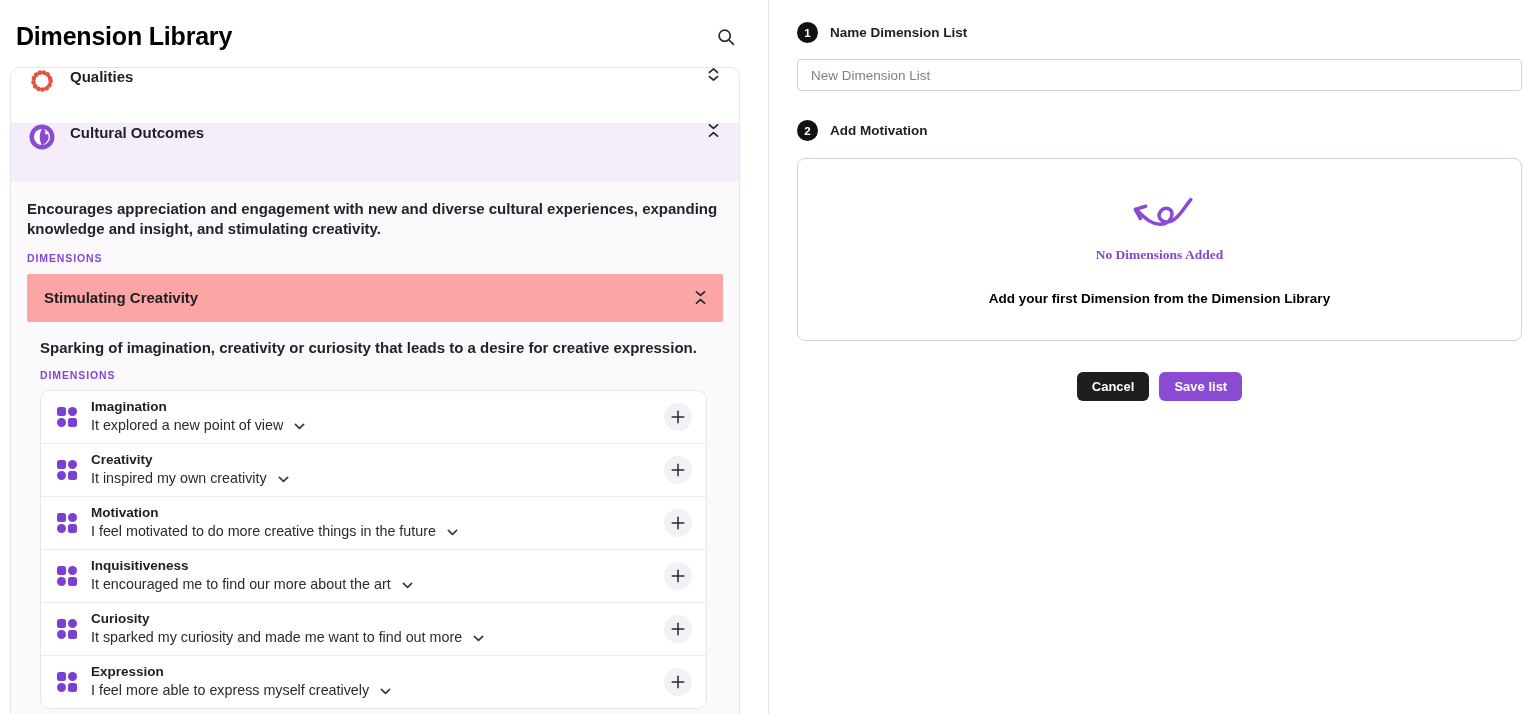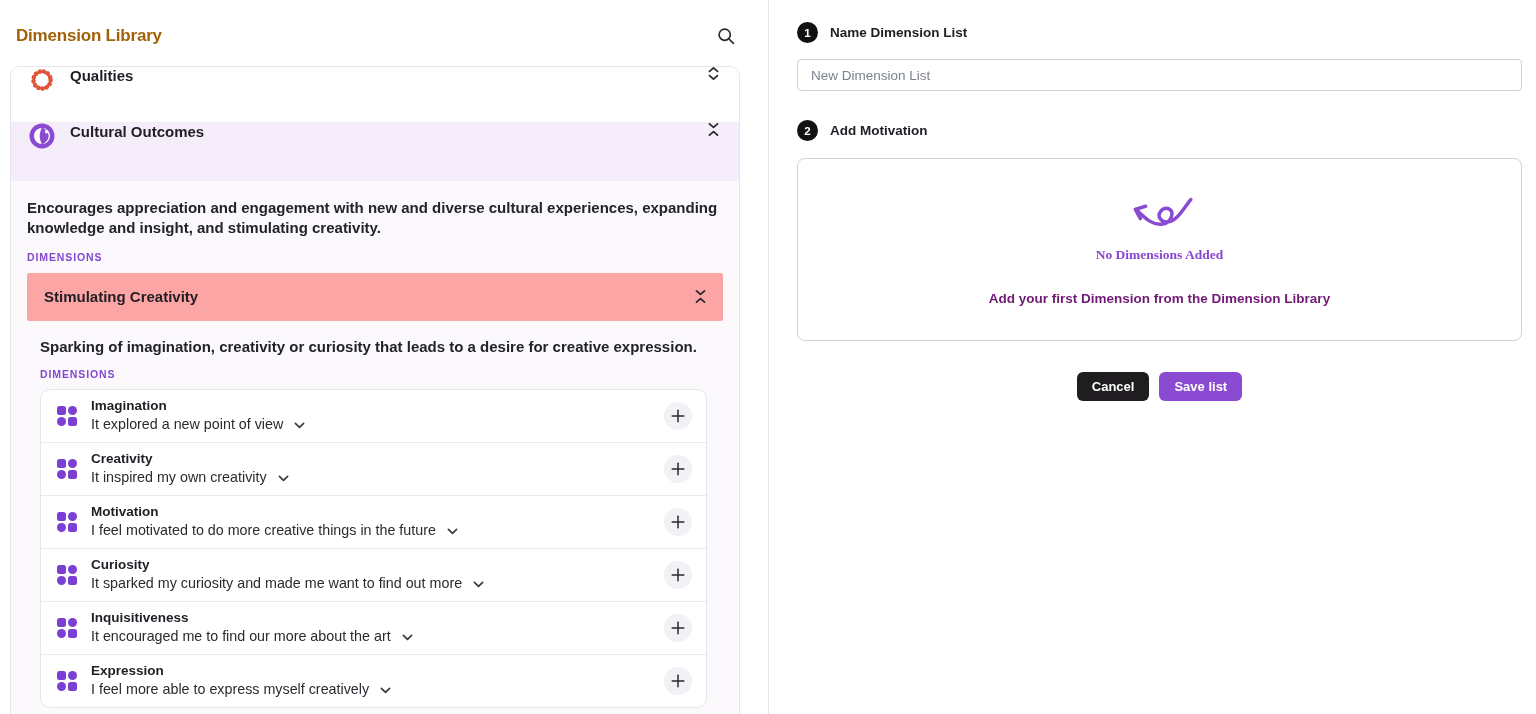--- a/index.html
+++ b/index.html
@@ -4,21 +4,21 @@
 <style>
   * { margin:0; padding:0; box-sizing:border-box; }
   html,body { width:1536px; height:714px; background:#ffffff; overflow:hidden;
     font-family:"Liberation Sans","DejaVu Sans",sans-serif; color:#222126; }
   .app { position:relative; width:1536px; height:714px; }
 
   
   .left-panel { position:absolute; left:0; top:0; width:768px; height:714px;
     padding:22px 28px 0 10px; }
   .lib-header { display:flex; align-items:center; justify-content:space-between; padding-left:6px; }
-  .lib-title { font-size:17px; font-weight:800; color:#a16207; letter-spacing:-0.2px; }
+  .lib-title { font-size:25px; font-weight:800; color:#000000; letter-spacing:-0.2px; }
   .search-btn { background:none; border:none; cursor:pointer; display:flex; align-items:center; padding:4px; }
 
   .library-card { margin-top:16px; border:1px solid #e7e5ea; border-radius:10px;
     overflow:hidden; background:#fff; }
 
   .cat-row { height:56px; display:flex; align-items:flex-start; gap:15px;
     padding:0 20px 0 18px; background:#fff; border-bottom:1px solid #efedf1; cursor:pointer; }
   .cat-row.active { height:58px; background:#f6edfa; border-bottom:none; }
   .cat-label { font-size:15px; font-weight:700; color:#1f1e24; }
   .spacer { flex:1; }
@@ -67,21 +67,21 @@
   .step-label { font-size:13.5px; font-weight:700; color:#1f1e24; }
   .name-input { margin-top:16px; width:100%; height:32px; border:1px solid #ced2da;
     border-radius:4px; padding:0 13px; font-size:13.5px; color:#242428;
     font-family:inherit; outline:none; background:#fff; }
   .name-input::placeholder { color:#7c828c; }
   .step2 { margin-top:29px; }
   .empty-box { margin-top:17px; height:183px; border:1px solid #ced2da; border-radius:8px;
     background:#fff; display:flex; flex-direction:column; align-items:center;
     justify-content:center; }
   .empty-title { margin-top:8px; font-size:13.5px; font-weight:700; color:#8a46d0;font-family:Liberation Serif, serif; }
-  .empty-sub { margin-top:28px; font-size:13.5px; font-weight:700; color:#701a75; }
+  .empty-sub { margin-top:28px; font-size:13.5px; font-weight:700; color:#000000; }
   .actions { margin-top:31px; display:flex; justify-content:center; gap:10px; }
   .btn { height:29px; padding:0 15px; border:none; border-radius:6px; color:#fff;
     font-size:13px; font-weight:700; font-family:inherit; cursor:pointer; }
   .btn-cancel { background:#201d21; }
   .btn-save { background:#8a4ad2; }
 </style>
 </head>
 <body>
 
 <div class="app">
@@ -216,47 +216,47 @@
   </div>
 
   <div class="dim-row">
     <span class="dots">
       <i class="sq"></i>
                   <i class="ci"></i>
                   <i class="ci"></i>
                   <i class="sq"></i>
     </span>
     <div class="dim-text">
+      <div class="dim-title">Inquisitiveness</div>
+      <div class="dim-sub">
+        <span>It encouraged me to find our more about the art</span>
+        <svg class="chev" width="11" height="7" viewBox="0 0 11 7" fill="none">
+          <polyline points="1.4,1.3 5.5,5.4 9.6,1.3" stroke="#3a3a40" stroke-width="1.7" stroke-linecap="round" stroke-linejoin="round"></polyline>
+        </svg>
+      </div>
+    </div>
+    <button class="add-btn">
+      <svg width="14" height="14" viewBox="0 0 14 14" fill="none">
+        <line x1="7" y1="1.2" x2="7" y2="12.8" stroke="#2a2a2e" stroke-width="1.5" stroke-linecap="round"></line>
+        <line x1="1.2" y1="7" x2="12.8" y2="7" stroke="#2a2a2e" stroke-width="1.5" stroke-linecap="round"></line>
+      </svg>
+    </button>
+  </div>
+
+  <div class="dim-row">
+    <span class="dots">
+      <i class="sq"></i>
+                  <i class="ci"></i>
+                  <i class="ci"></i>
+                  <i class="sq"></i>
+    </span>
+    <div class="dim-text">
       <div class="dim-title">Curiosity</div>
       <div class="dim-sub">
         <span>It sparked my curiosity and made me want to find out more</span>
-        <svg class="chev" width="11" height="7" viewBox="0 0 11 7" fill="none">
-          <polyline points="1.4,1.3 5.5,5.4 9.6,1.3" stroke="#3a3a40" stroke-width="1.7" stroke-linecap="round" stroke-linejoin="round"></polyline>
-        </svg>
-      </div>
-    </div>
-    <button class="add-btn">
-      <svg width="14" height="14" viewBox="0 0 14 14" fill="none">
-        <line x1="7" y1="1.2" x2="7" y2="12.8" stroke="#2a2a2e" stroke-width="1.5" stroke-linecap="round"></line>
-        <line x1="1.2" y1="7" x2="12.8" y2="7" stroke="#2a2a2e" stroke-width="1.5" stroke-linecap="round"></line>
-      </svg>
-    </button>
-  </div>
-
-  <div class="dim-row">
-    <span class="dots">
-      <i class="sq"></i>
-                  <i class="ci"></i>
-                  <i class="ci"></i>
-                  <i class="sq"></i>
-    </span>
-    <div class="dim-text">
-      <div class="dim-title">Inquisitiveness</div>
-      <div class="dim-sub">
-        <span>It encouraged me to find our more about the art</span>
         <svg class="chev" width="11" height="7" viewBox="0 0 11 7" fill="none">
           <polyline points="1.4,1.3 5.5,5.4 9.6,1.3" stroke="#3a3a40" stroke-width="1.7" stroke-linecap="round" stroke-linejoin="round"></polyline>
         </svg>
       </div>
     </div>
     <button class="add-btn">
       <svg width="14" height="14" viewBox="0 0 14 14" fill="none">
         <line x1="7" y1="1.2" x2="7" y2="12.8" stroke="#2a2a2e" stroke-width="1.5" stroke-linecap="round"></line>
         <line x1="1.2" y1="7" x2="12.8" y2="7" stroke="#2a2a2e" stroke-width="1.5" stroke-linecap="round"></line>
       </svg>

